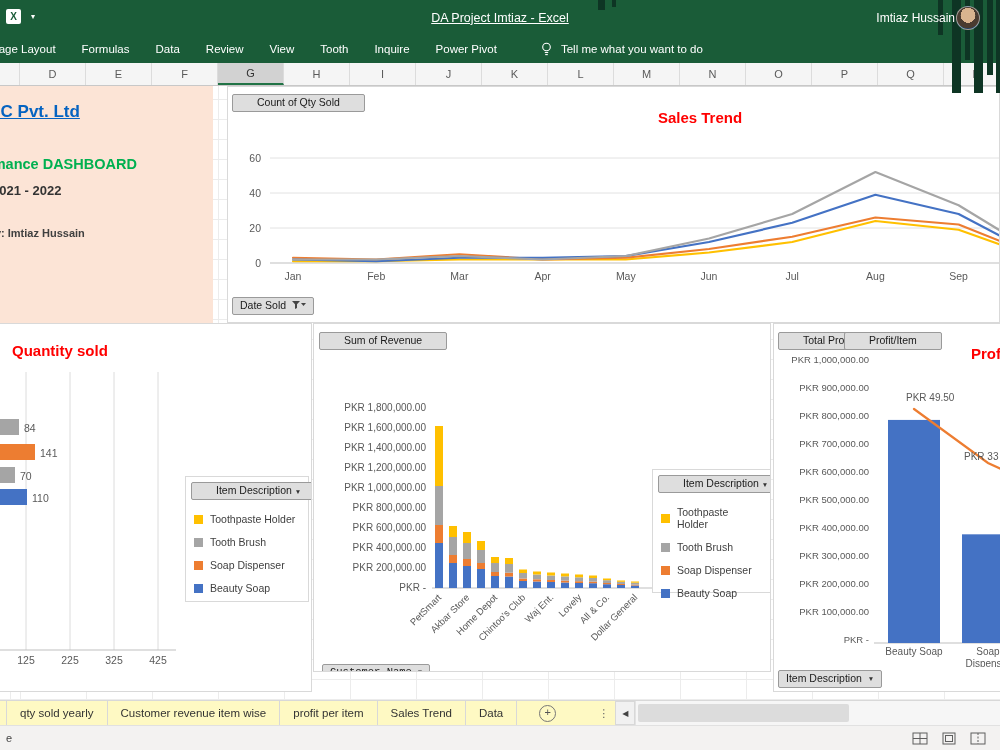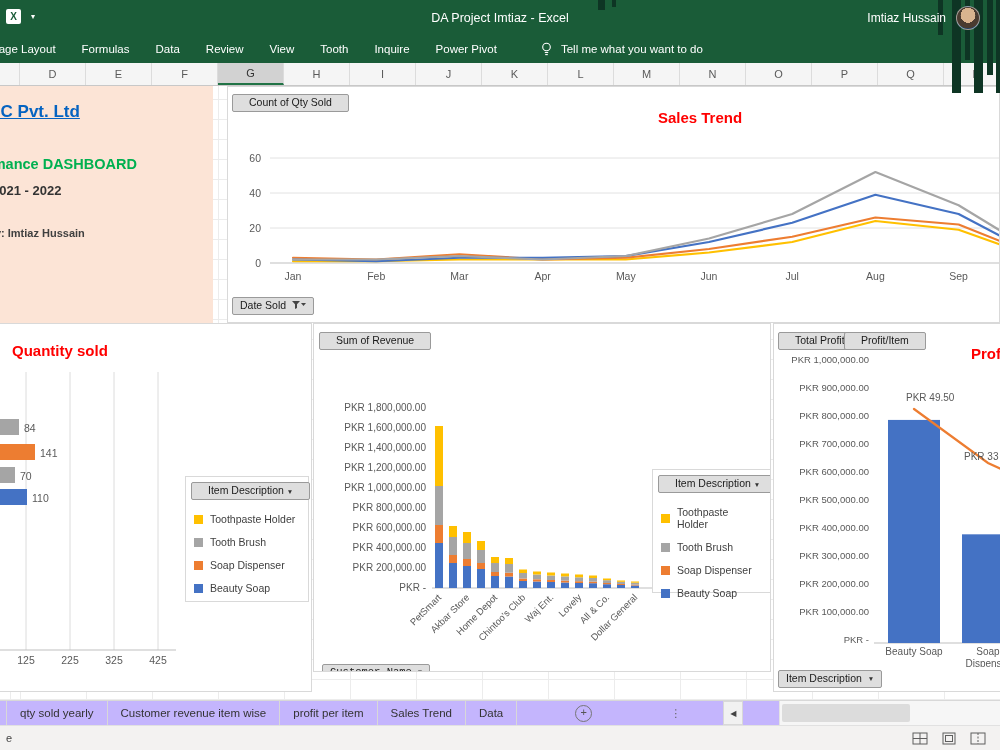--- a/index.html
+++ b/index.html
@@ -7,22 +7,22 @@
        font-family:"Liberation Sans",sans-serif;-webkit-font-smoothing:antialiased;}
 
   
   .titlebar{position:absolute;left:0;top:0;width:1000px;height:35px;background:#1A5C38;}
   .deco{position:absolute;background:#0E3524;z-index:5;}
   .qat{position:absolute;left:6px;top:9px;display:flex;gap:10px;align-items:center;z-index:7;}
   .excelicon{width:15px;height:15px;background:#fff;color:#1A5C38;font-weight:bold;font-size:10px;
              display:flex;align-items:center;justify-content:center;border-radius:2px;}
   .qatcaret{color:#fff;font-size:8px;}
   .wintitle{position:absolute;left:0;right:0;top:0;height:35px;display:flex;align-items:center;
-            justify-content:center;color:#fff;font-size:12.5px;z-index:6;}
-  .userarea{position:absolute;right:20px;top:0;height:35px;display:flex;align-items:center;gap:10px;
+            justify-content:center;color:#fff;font-size:12.5px;z-index:6;text-decoration:underline;}
+  .userarea{position:absolute;right:20px;top:0;height:35px;display:flex;align-items:center;gap:1px;
             color:#fff;font-size:12px;z-index:7;}
   .avatar{width:22px;height:22px;border-radius:50%;border:1px solid rgba(255,255,255,.5);
           background:radial-gradient(circle at 50% 38%,#d9b48f 0 42%,#4a3b30 43% 72%,#24415c 73%);}
 
   
   .ribbonbar{position:absolute;left:0;top:35px;width:1000px;height:28px;background:#1A5C38;
              display:flex;align-items:center;color:#fff;font-size:11.5px;z-index:4;}
   #ribbonTabs{display:flex;align-items:center;height:100%;margin-left:-22px;}
   .rtab{padding:0 13px;height:100%;display:flex;align-items:center;white-space:nowrap;cursor:default;}
   .tellme{display:flex;align-items:center;gap:8px;margin-left:30px;white-space:nowrap;}
@@ -51,36 +51,36 @@
 
   .chartbox{position:absolute;background:#fff;border:1px solid #D9D9D9;box-sizing:border-box;overflow:hidden;}
   #stBox{left:227px;top:86px;width:773px;height:237px;}
   #qtyBox{left:0;top:323px;width:312px;height:369px;border-left:none;}
   #revBox{left:313px;top:323px;width:458px;height:349px;}
   #profBox{left:773px;top:323px;width:227px;height:369px;border-right:none;}
 
   .charttitle{position:absolute;color:#FF0000;font-weight:bold;font-size:15px;white-space:nowrap;}
 
   .fieldbtn{position:absolute;background:#DEDEDE;border:1px solid #9A9A9A;border-radius:2px;
-            font-size:10.5px;color:#1a1a1a;padding:1px 16px 2px;line-height:1.25;white-space:nowrap;cursor:default;}
+            font-size:10.5px;color:#1a1a1a;padding:1px 24px 2px;line-height:1.25;white-space:nowrap;cursor:default;}
   .filterbtn{position:absolute;background:#DEDEDE;border:1px solid #9A9A9A;border-radius:2px;
              font-size:10.5px;color:#1a1a1a;padding:1px 7px 2px;line-height:1.25;display:flex;
              align-items:center;gap:6px;white-space:nowrap;cursor:default;}
   .caret{font-size:6.5px;color:#333;}
 
   .legendbox{position:absolute;background:#fff;border:1px solid #D9D9D9;box-sizing:border-box;}
   .legendbox .fieldbtn{position:static;display:inline-block;margin:5px 5px 2px;}
   .legitem{display:flex;align-items:center;gap:7px;font-size:10.5px;color:#404040;margin:11px 8px;}
   .swatch{width:9px;height:9px;flex:0 0 9px;}
 
   svg text{font-family:"Liberation Sans",sans-serif;fill:#595959;}
 
   
-  .sheettabs{position:absolute;left:0;top:700px;width:1000px;height:25px;background:#c4b5fd;
-             border-top:1px solid #D8D8D8;display:flex;align-items:stretch;font-size:11.5px;color:#333;box-sizing:border-box;gap:36px;}
+  .sheettabs{position:absolute;left:0;top:700px;width:1000px;height:25px;background:#fef9c3;
+             border-top:1px solid #D8D8D8;display:flex;align-items:stretch;font-size:11.5px;color:#333;box-sizing:border-box;}
   .stab{display:flex;align-items:center;padding:0 13px;border-right:1px solid #D8D8D8;white-space:nowrap;cursor:default;}
   .stab:first-child{border-left:1px solid #D8D8D8;margin-left:6px;}
   .newsheet{margin-left:22px;display:flex;align-items:center;}
   .newsheet span{width:15px;height:15px;border:1px solid #767676;border-radius:50%;color:#555;
                  font-size:11px;line-height:13px;text-align:center;display:block;}
   .tabdots{margin-left:42px;display:flex;align-items:center;color:#666;font-size:11px;}
   .hleft{margin-left:6px;width:20px;background:#F1F1F1;border:1px solid #D8D8D8;display:flex;
          align-items:center;justify-content:center;font-size:8px;color:#444;box-sizing:border-box;}
   .htrack{flex:1;background:#F6F6F6;border-left:1px solid #E3E3E3;position:relative;}
   .hthumb{position:absolute;left:2px;top:3px;bottom:3px;width:58%;background:#DCDCDC;border-radius:2px;}

